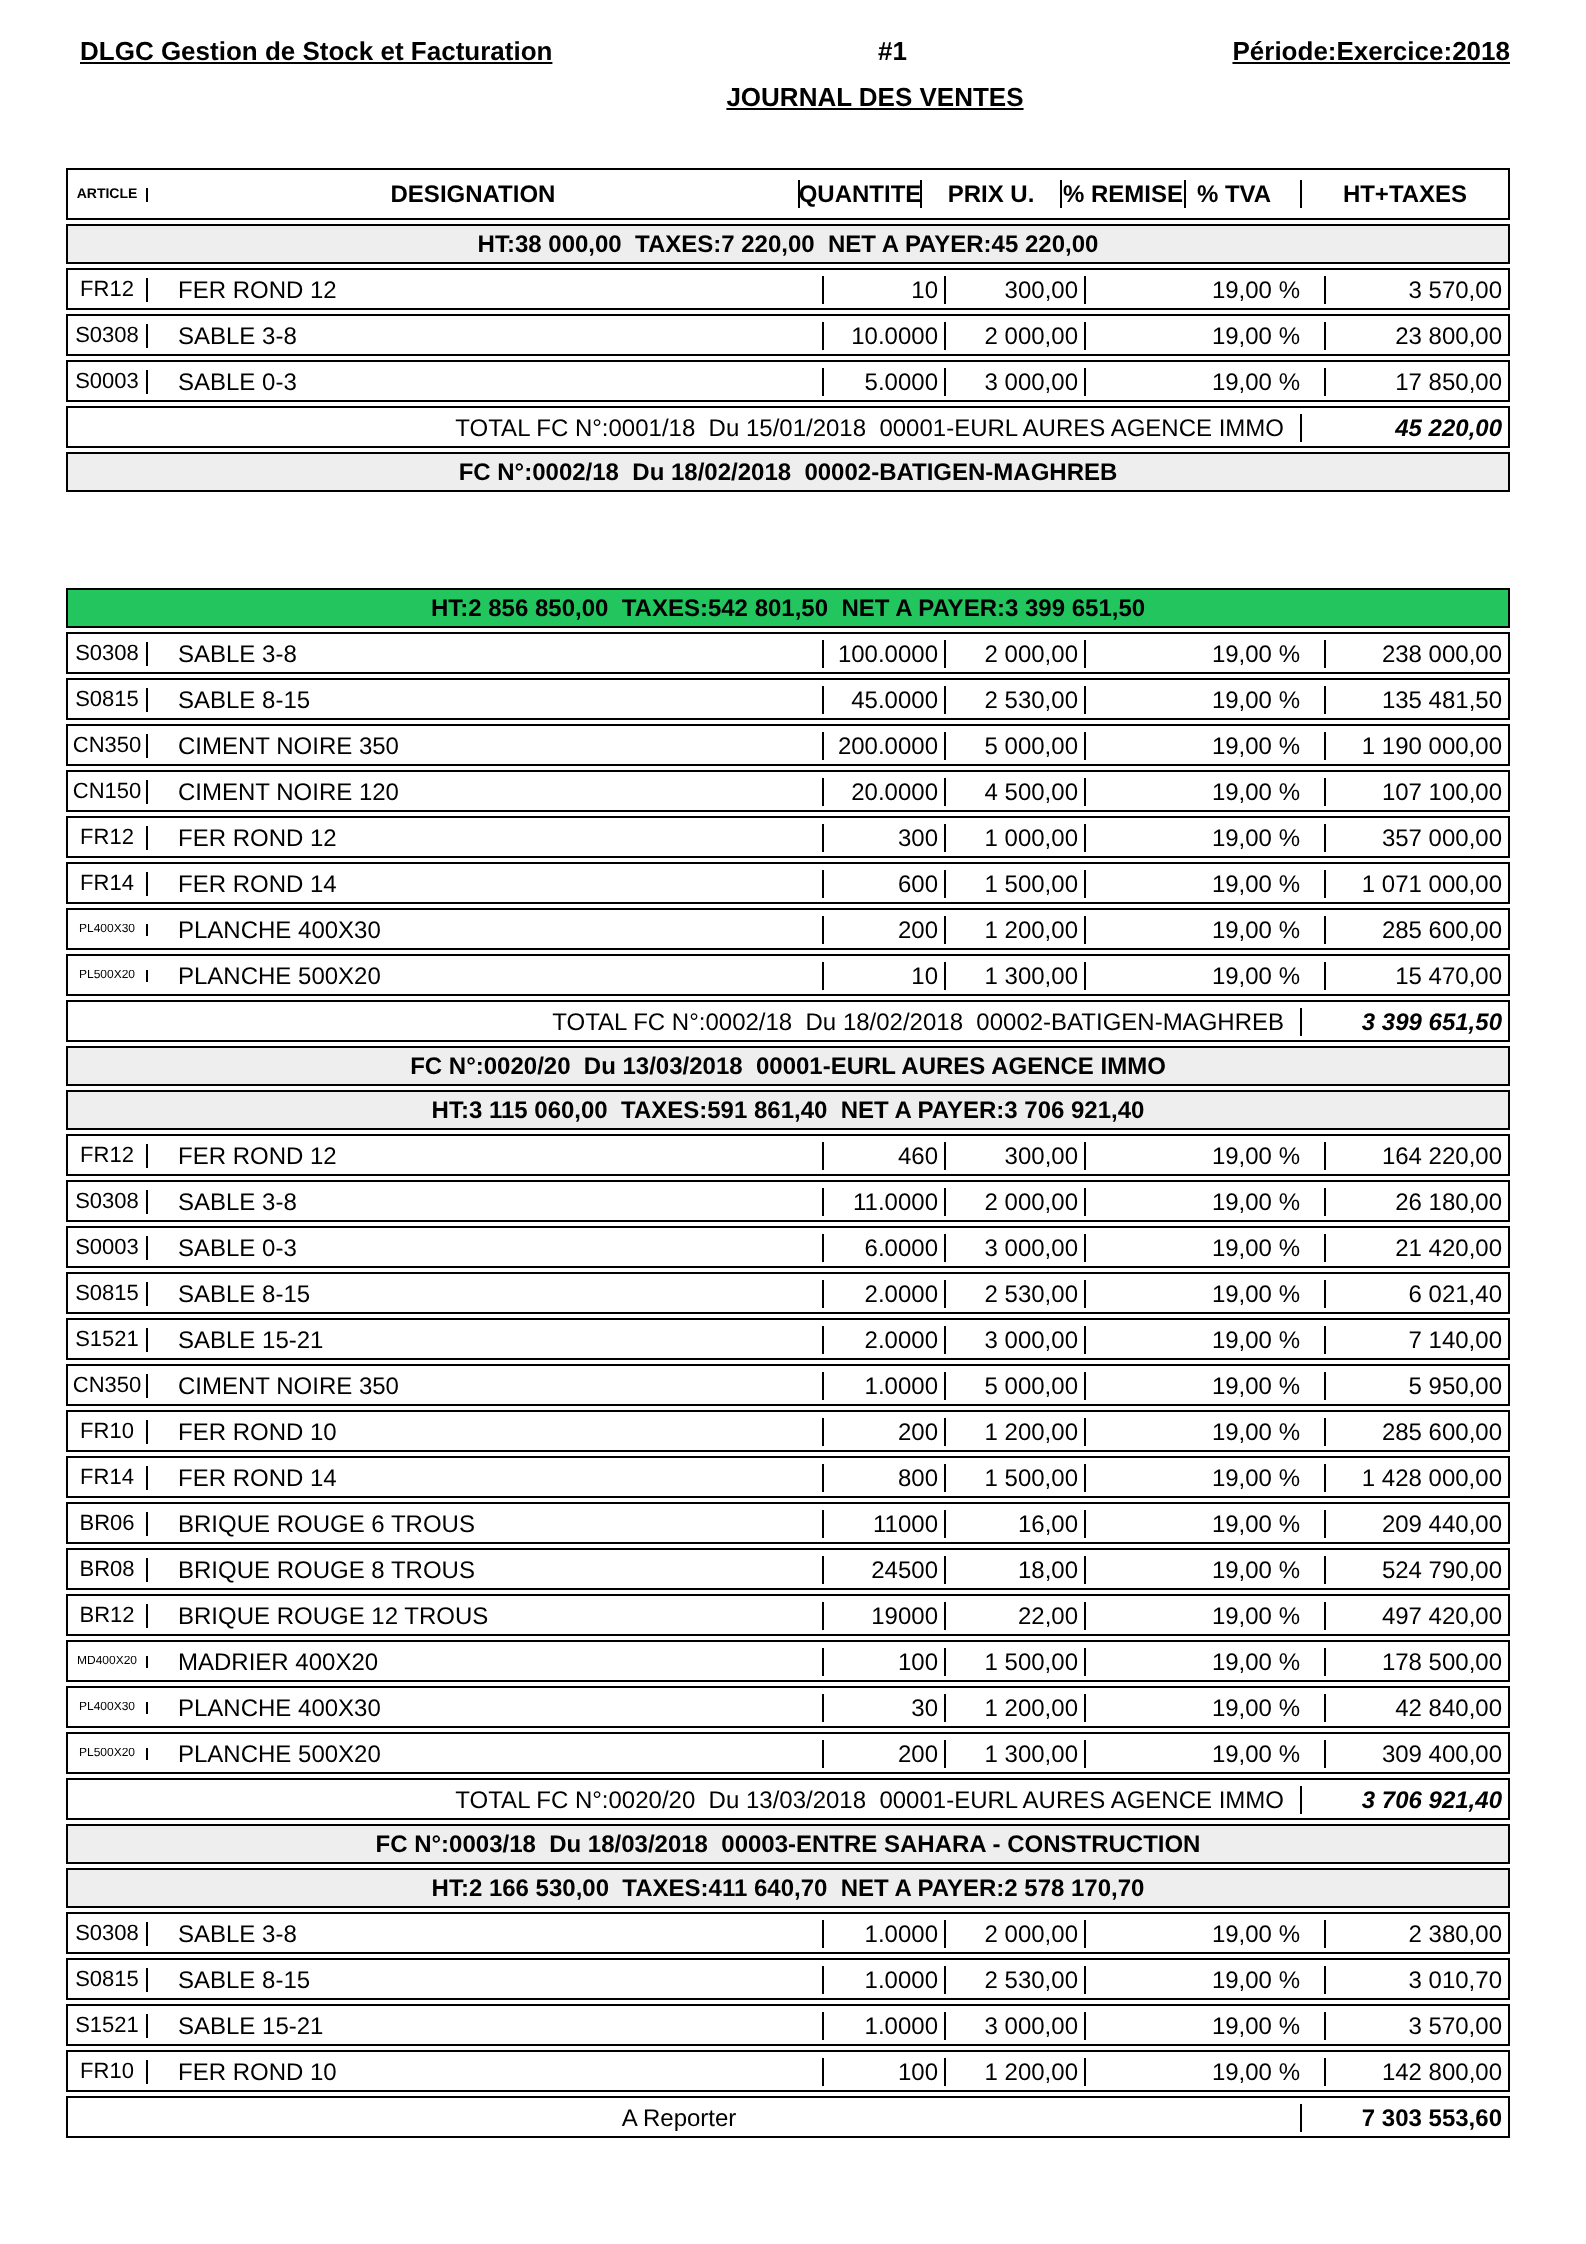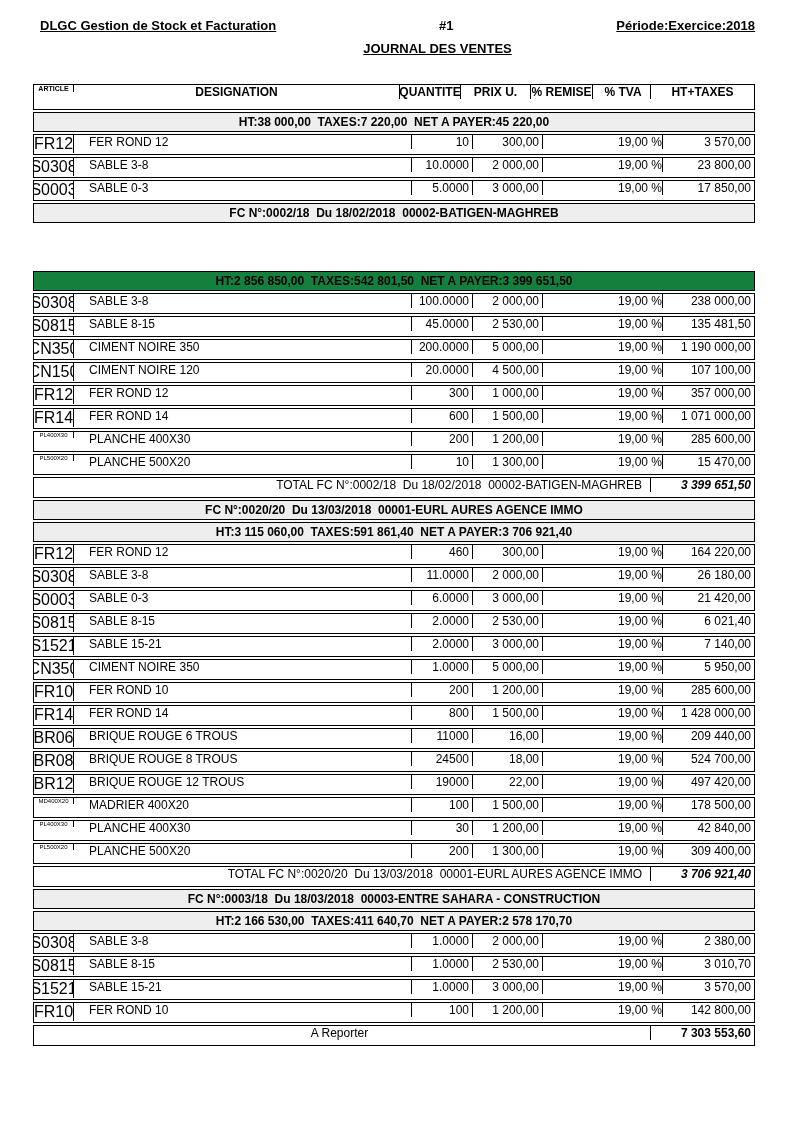--- a/index.html
+++ b/index.html
@@ -10,38 +10,38 @@
   .page-header{position:absolute;top:18px;left:40px;width:715px;
                display:flex;justify-content:space-between;align-items:flex-start;
                font-size:13px;font-weight:bold;}
   .u{text-decoration:underline;}
   .report-title{position:absolute;top:41px;left:0;width:100%;text-align:center;
                 font-size:13px;font-weight:bold;text-decoration:underline;padding-left:41px;}
 
   
   .table{position:absolute;left:33px;top:84px;width:722px;}
   .row{display:flex;box-sizing:border-box;border:1px solid #000;height:21px;
-       margin-bottom:2px;align-items:flex-start;font-size:12px;background:#fff;}
+       margin-bottom:2px;align-items:center;font-size:12px;background:#fff;}
   .row.hdr{height:26px;font-weight:bold;}
   .row.sec{height:20px;font-weight:bold;align-items:center;justify-content:center;
            white-space:pre;}
   .cell{box-sizing:border-box;display:flex;align-items:center;
         border-right:1px solid #000;padding:0 3px;overflow:hidden;white-space:pre;}
   .cell:last-child{border-right:none;flex:1;}
   .ac{justify-content:center;}
   .ar{justify-content:flex-end;}
   .al{justify-content:flex-start;margin-left:12px;}
   .c-art{flex:0 0 40px;padding:0 1px;}
   .c-des{flex:0 0 326px;}
   .c-qty{flex:0 0 61px;}
   .c-prc{flex:0 0 70px;}
   .c-rem{flex:0 0 62px;}
-  .c-tva{flex:0 0 58px;padding-right:0;}
+  .c-tva{flex:0 0 58px;padding-right:12px;}
   .hdr .c-art{font-size:7px;}
-  .code{font-size:16px;}
+  .code{font-size:11px;}
   .code.small{font-size:6px;}
   .c-totlbl{flex:0 0 617px;padding-right:8px;}
   .tot-val{font-weight:bold;font-style:italic;}
   .foot-val{font-weight:bold;}
 </style>
 </head>
 <body>
 
 <div class="page">
 
@@ -84,22 +84,26 @@
       </div>
       <div class="row ">
         <div class="cell c-art ac code">S0003</div>
         <div class="cell c-des al">SABLE 0-3</div>
         <div class="cell c-qty ar">5.0000</div>
         <div class="cell c-prc ar">3 000,00</div>
         <div class="cell c-rem ar"></div>
         <div class="cell c-tva ar">19,00 %</div>
         <div class="cell ar">17 850,00</div>
       </div>
+      <div class="row ">
+        <div class="cell c-totlbl ar">TOTAL FC N°:0001/18  Du 15/01/2018  00001-EURL AURES AGENCE IMMO</div>
+        <div class="cell ar tot-val">45 220,00</div>
+      </div>
       <div class="row sec" style="background: rgb(238, 238, 238);">FC N°:0002/18  Du 18/02/2018  00002-BATIGEN-MAGHREB</div>
-      <div class="row sec" style="background: #15803d; margin-top: 48px;">HT:2 856 850,00  TAXES:542 801,50  NET A PAYER:3 399 651,50</div>
+      <div class="row sec" style="background: #22c55e; margin-top: 48px;">HT:2 856 850,00  TAXES:542 801,50  NET A PAYER:3 399 651,50</div>
       <div class="row ">
         <div class="cell c-art ac code">S0308</div>
         <div class="cell c-des al">SABLE 3-8</div>
         <div class="cell c-qty ar">100.0000</div>
         <div class="cell c-prc ar">2 000,00</div>
         <div class="cell c-rem ar"></div>
         <div class="cell c-tva ar">19,00 %</div>
         <div class="cell ar">238 000,00</div>
       </div>
       <div class="row ">
@@ -252,21 +256,21 @@
         <div class="cell c-tva ar">19,00 %</div>
         <div class="cell ar">209 440,00</div>
       </div>
       <div class="row ">
         <div class="cell c-art ac code">BR08</div>
         <div class="cell c-des al">BRIQUE ROUGE 8 TROUS</div>
         <div class="cell c-qty ar">24500</div>
         <div class="cell c-prc ar">18,00</div>
         <div class="cell c-rem ar"></div>
         <div class="cell c-tva ar">19,00 %</div>
-        <div class="cell ar">524 700,00</div>
+        <div class="cell ar">524 790,00</div>
       </div>
       <div class="row ">
         <div class="cell c-art ac code">BR12</div>
         <div class="cell c-des al">BRIQUE ROUGE 12 TROUS</div>
         <div class="cell c-qty ar">19000</div>
         <div class="cell c-prc ar">22,00</div>
         <div class="cell c-rem ar"></div>
         <div class="cell c-tva ar">19,00 %</div>
         <div class="cell ar">497 420,00</div>
       </div>

